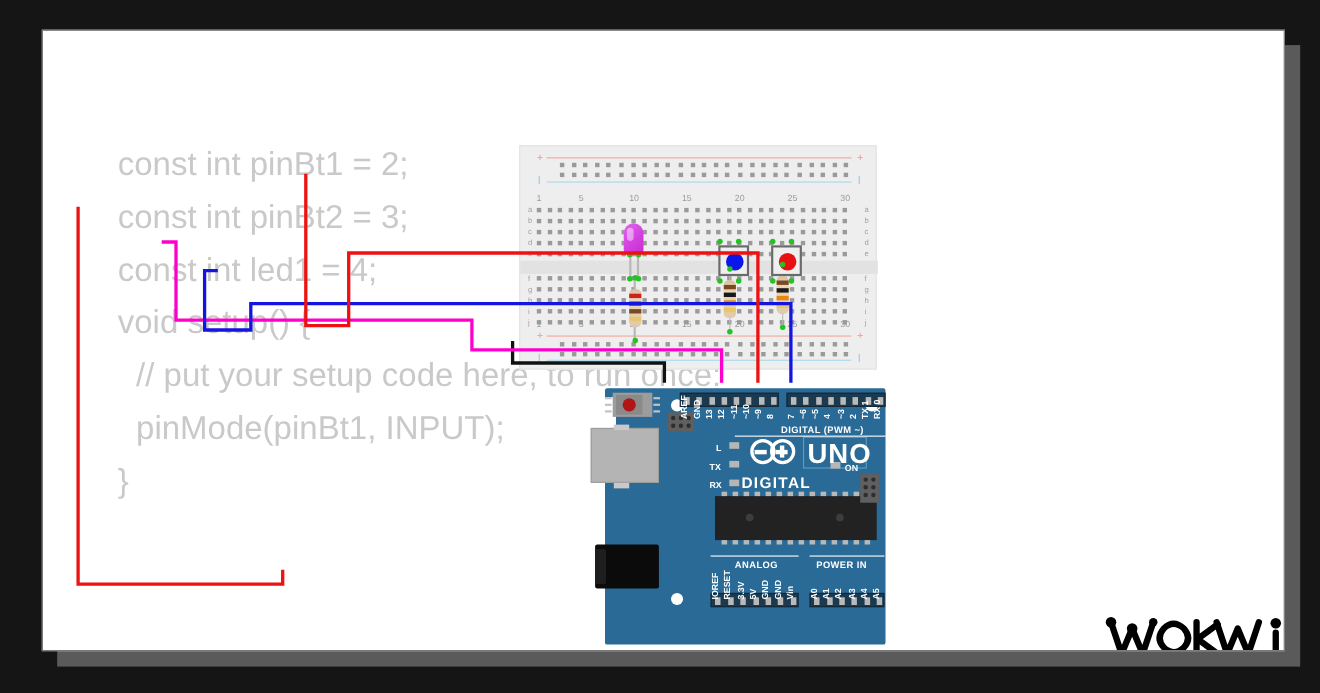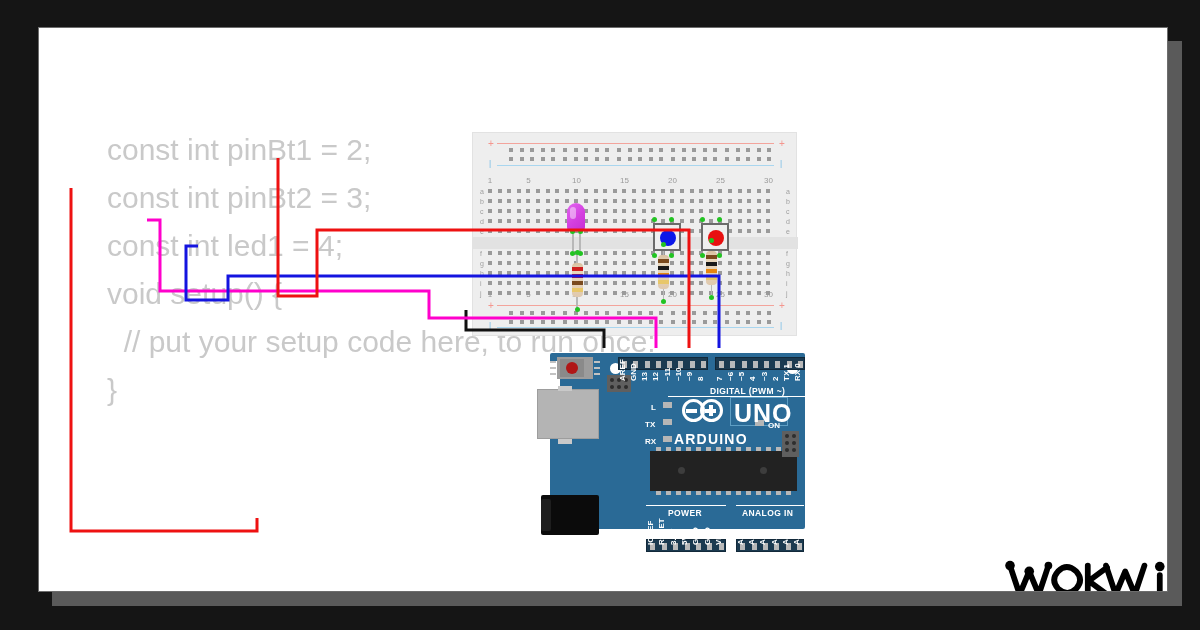--- a/index.html
+++ b/index.html
@@ -117,21 +117,21 @@
     border-radius:4px; z-index:22;
   }
   .band { position:absolute; left:0; width:11px; height:4px; }
 
   
   .wire { position:absolute; z-index:30; }
 
   
   .uno {
     position:absolute; left:511px; top:325px;
-    width:255px; height:176px;
+    width:255px; height:233px;
     background:#2a6a96;
     z-index:15;
     border-radius:2px;
   }
   .uno-notch {
     position:absolute; left:0; top:8px; width:10px; height:38px;
     background:#ffffff;
   }
   .usb {
     position:absolute; left:-13px; top:36px;
@@ -241,21 +241,21 @@
 </style>
 </head>
 <body>
 
 <div id="root">
 
   <div class="shadow"></div>
 
   <div class="canvas">
 
-    <div class="code" id="code-lines"><div>const int pinBt1 = 2;</div><div>const int pinBt2 = 3;</div><div>const int led1 = 4;</div><div>void setup() {</div><div>  // put your setup code here, to run once:</div><div>}</div></div>
+    <div class="code" id="code-lines"><div>const int pinBt1 = 2;</div><div>const int pinBt2 = 3;</div><div>const int led1 = 4;</div><div>void setup() {</div><div>  // put your setup code here, to run once:</div><div>  pinMode(pinBt1, INPUT);</div><div>}</div></div>
 
     <div class="bb" id="breadboard">
         <div class="railline red" style="left: 24px; top: 10px; width: 277px;"></div>
         <div class="railline blue" style="left: 24px; top: 32px; width: 277px;"></div>
         <div class="plusmark" style="left: 15px; top: 6px;">+</div>
         <div class="plusmark" style="left: 306px; top: 6px;">+</div>
         <div class="minusmark" style="left: 16px; top: 27px;">l</div>
         <div class="minusmark" style="left: 307px; top: 27px;">l</div>
         <div class="hole" style="left: 36px; top: 15px;"></div>
         <div class="hole" style="left: 36px; top: 24px;"></div>
@@ -850,21 +850,21 @@
         <div class="smd-led" style="left: 113px; top: 83px;"></div>
         <div class="ledlbl" style="left: 218px; top: 68px;">ON</div>
         <div class="smd-led" style="left: 205px; top: 67px;"></div>
         <div class="logo-circle" style="left: 132px; top: 46px;"></div>
         <div class="logo-circle" style="left: 150px; top: 46px;"></div>
         <div class="logo-sign" style="left: 136px; top: 56px; width: 11px; height: 3.5px;"></div>
         <div class="logo-sign" style="left: 155px; top: 56px; width: 11px; height: 3.5px;"></div>
         <div class="logo-sign" style="left: 159px; top: 52px; width: 3.5px; height: 11px;"></div>
         <div class="uno-word-box" style="left: 180px; top: 44px; width: 58px; height: 29px;"></div>
         <div class="uno-word" style="left: 184px; top: 46px; font-weight: bold;">UNO</div>
-        <div class="arduino-word" style="left: 124px; top: 78px;">ARDUINO</div>
+        <div class="arduino-word" style="left: 124px; top: 78px;">DIGITAL</div>
         <div class="mcu">
           <div class="mcu-dot" style="left: 28px;"></div>
           <div class="mcu-dot" style="left: 110px;"></div>
           <div class="mcu-pin" style="left: 6px; top: -4px;"></div>
           <div class="mcu-pin" style="left: 6px; top: 40px;"></div>
           <div class="mcu-pin" style="left: 16px; top: -4px;"></div>
           <div class="mcu-pin" style="left: 16px; top: 40px;"></div>
           <div class="mcu-pin" style="left: 26px; top: -4px;"></div>
           <div class="mcu-pin" style="left: 26px; top: 40px;"></div>
           <div class="mcu-pin" style="left: 36px; top: -4px;"></div>
@@ -915,22 +915,22 @@
         <div class="pinlabel" style="left: 161.857px; top: 183px;">GND</div>
         <div class="pinlabel" style="left: 173.286px; top: 183px;">Vin</div>
         <div class="pinlabel" style="left: 194.667px; top: 183px;">A0</div>
         <div class="pinlabel" style="left: 206px; top: 183px;">A1</div>
         <div class="pinlabel" style="left: 217.333px; top: 183px;">A2</div>
         <div class="pinlabel" style="left: 228.667px; top: 183px;">A3</div>
         <div class="pinlabel" style="left: 240px; top: 183px;">A4</div>
         <div class="pinlabel" style="left: 251.333px; top: 183px;">A5</div>
         <div class="whiteline" style="left: 96px; top: 152px; width: 80px;"></div>
         <div class="whiteline" style="left: 186px; top: 152px; width: 68px;"></div>
-        <div class="sectionlbl" style="left: 118px; top: 155px;">POWER</div>
-        <div class="sectionlbl" style="left: 192px; top: 155px;">ANALOG IN</div>
+        <div class="sectionlbl" style="left: 118px; top: 155px;">ANALOG</div>
+        <div class="sectionlbl" style="left: 192px; top: 155px;">POWER IN</div>
       </div>
 
     <div class="wokwi">
       <svg viewBox="0 0 200 50" width="195" height="48">
         <g fill="none" stroke="#000000" stroke-width="6" stroke-linecap="round" stroke-linejoin="round">
           <path d="M12,10 L22,40 L32,16 L42,40 L52,10"></path>
           <path d="M112,10 L122,40 L132,16 L142,40 L152,10"></path>
           <path d="M62,16 q-8,9 0,18 q10,9 19,0 q8,-9 0,-18 q-10,-9 -19,0 Z"></path>
           <path d="M93,10 L93,40 M113,12 L94,26 L113,40" stroke-width="6"></path>
           <path d="M168,20 L168,40"></path>

